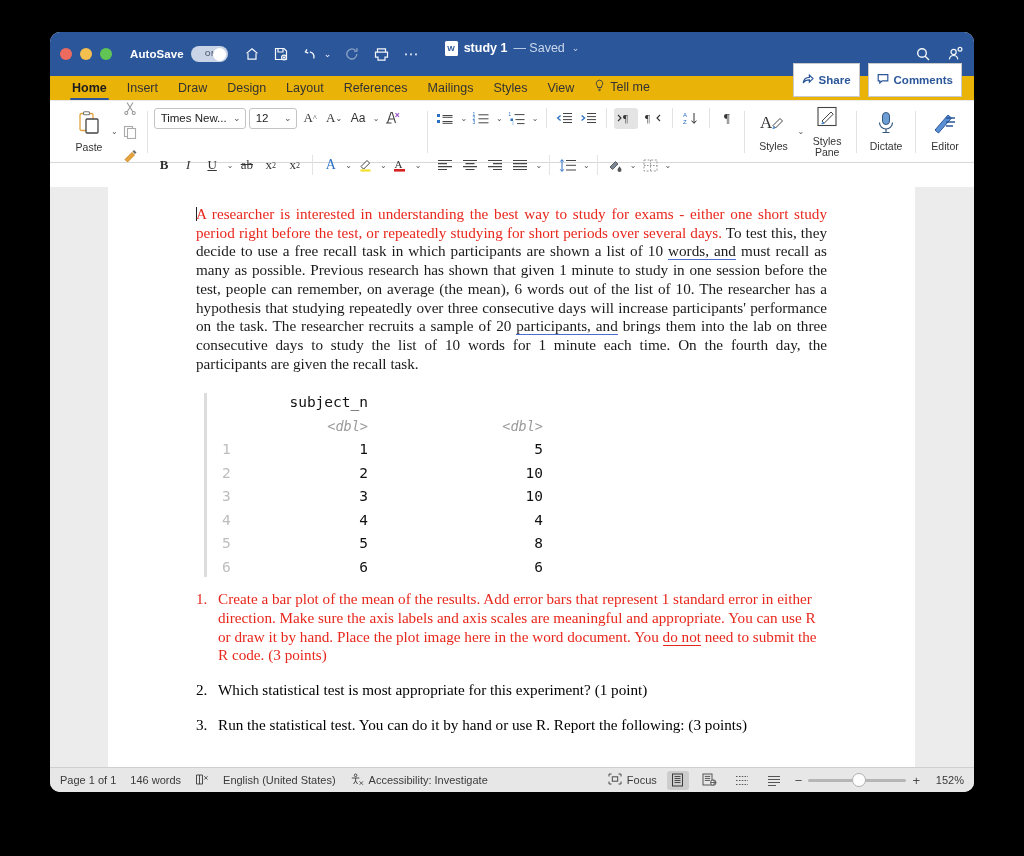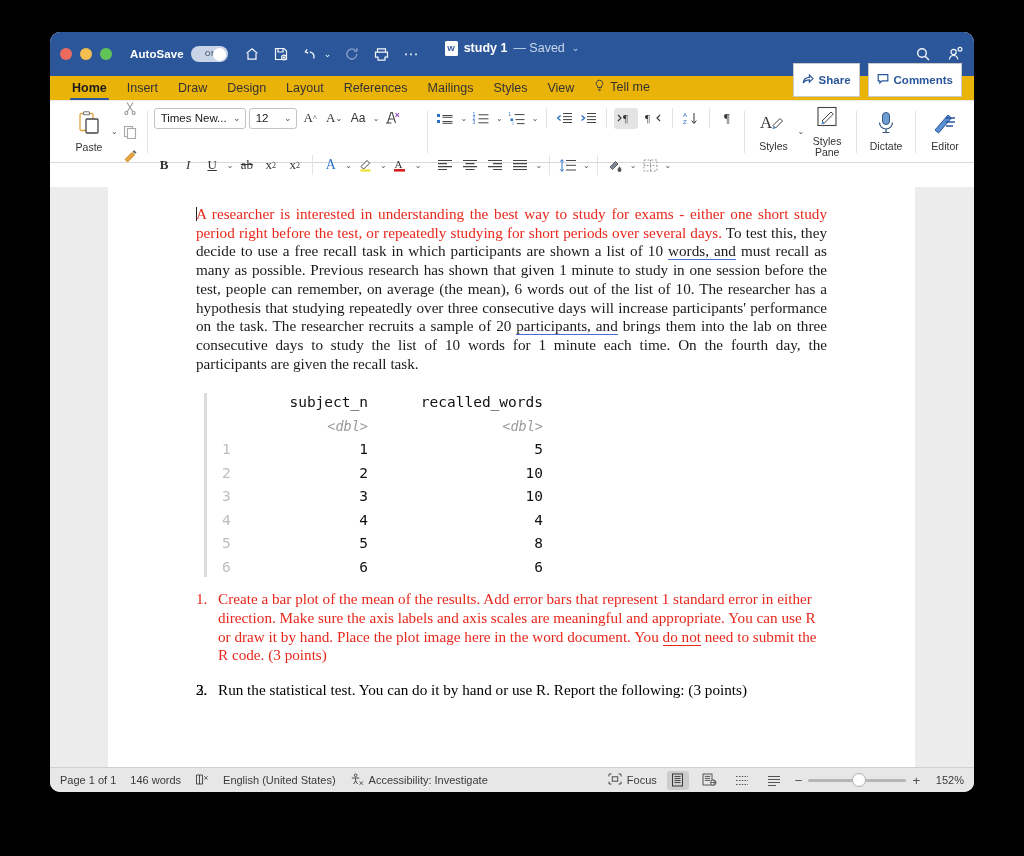--- a/index.html
+++ b/index.html
@@ -643,21 +643,20 @@
   <div class="docarea">
     <div class="page">
       <div class="page-inner">
 
         <p class="para"><span class="caretbar"></span><span class="red">A researcher is interested in understanding the best way to study for exams - either one short study period right before the test, or repeatedly studying for short periods over several days.</span><span> To test this, they decide to use a free recall task in which participants are shown a list of 10 </span><span class="uline">words, and</span><span> must recall as many as possible. Previous research has shown that given 1 minute to study in one session before the test, people can remember, on average (the mean), 6 words out of the list of 10. The researcher has a hypothesis that studying repeatedly over three consecutive days will increase participants' performance on the task. The researcher recruits a sample of 20 </span><span class="uline">participants, and</span><span> brings them into the lab on three consecutive days to study the list of 10 words for 1 minute each time. On the fourth day, the participants are given the recall task.</span></p>
 
         <div class="rblock">
           <div class="rrowline">
             <span class="cgut"></span>
             <span class="c1 rhead">subject_n</span>
-            <span class="c2 rhead">recalled_words</span>
           </div>
           <div class="rrowline">
             <span class="cgut"></span>
             <span class="c1 rtype">&lt;dbl&gt;</span>
             <span class="c2 rtype">&lt;dbl&gt;</span>
           </div>
           <div class="rrowline">
             <span class="cgut">1</span>
             <span class="c1 rcell">1</span>
             <span class="c2 rcell">5</span>
@@ -687,21 +686,21 @@
             <span class="c1 rcell">6</span>
             <span class="c2 rcell">6</span>
           </div>
         </div>
 
         <ol class="qlist">
           <li class="q1">
             <span class="num">1.</span><span>Create a bar plot of the mean of the results. Add error bars that represent 1 standard error in either direction. Make sure the axis labels and axis scales are meaningful and appropriate. You can use R or draw it by hand. Place the plot image here in the word document. You </span><span class="uline" style="border-bottom-color:#e8271c">do not</span><span> need to submit the R code. (3 points)</span>
           </li>
           <li>
-            <span class="num">2.</span>
+            <span class="num">2.</span><span>Which statistical test is most appropriate for this experiment? (1 point)</span>
           </li>
           <li>
             <span class="num">3.</span><span>Run the statistical test. You can do it by hand or use R. Report the following: (3 points)</span>
           </li>
         </ol>
 
 
       </div>
     </div>
   </div>

